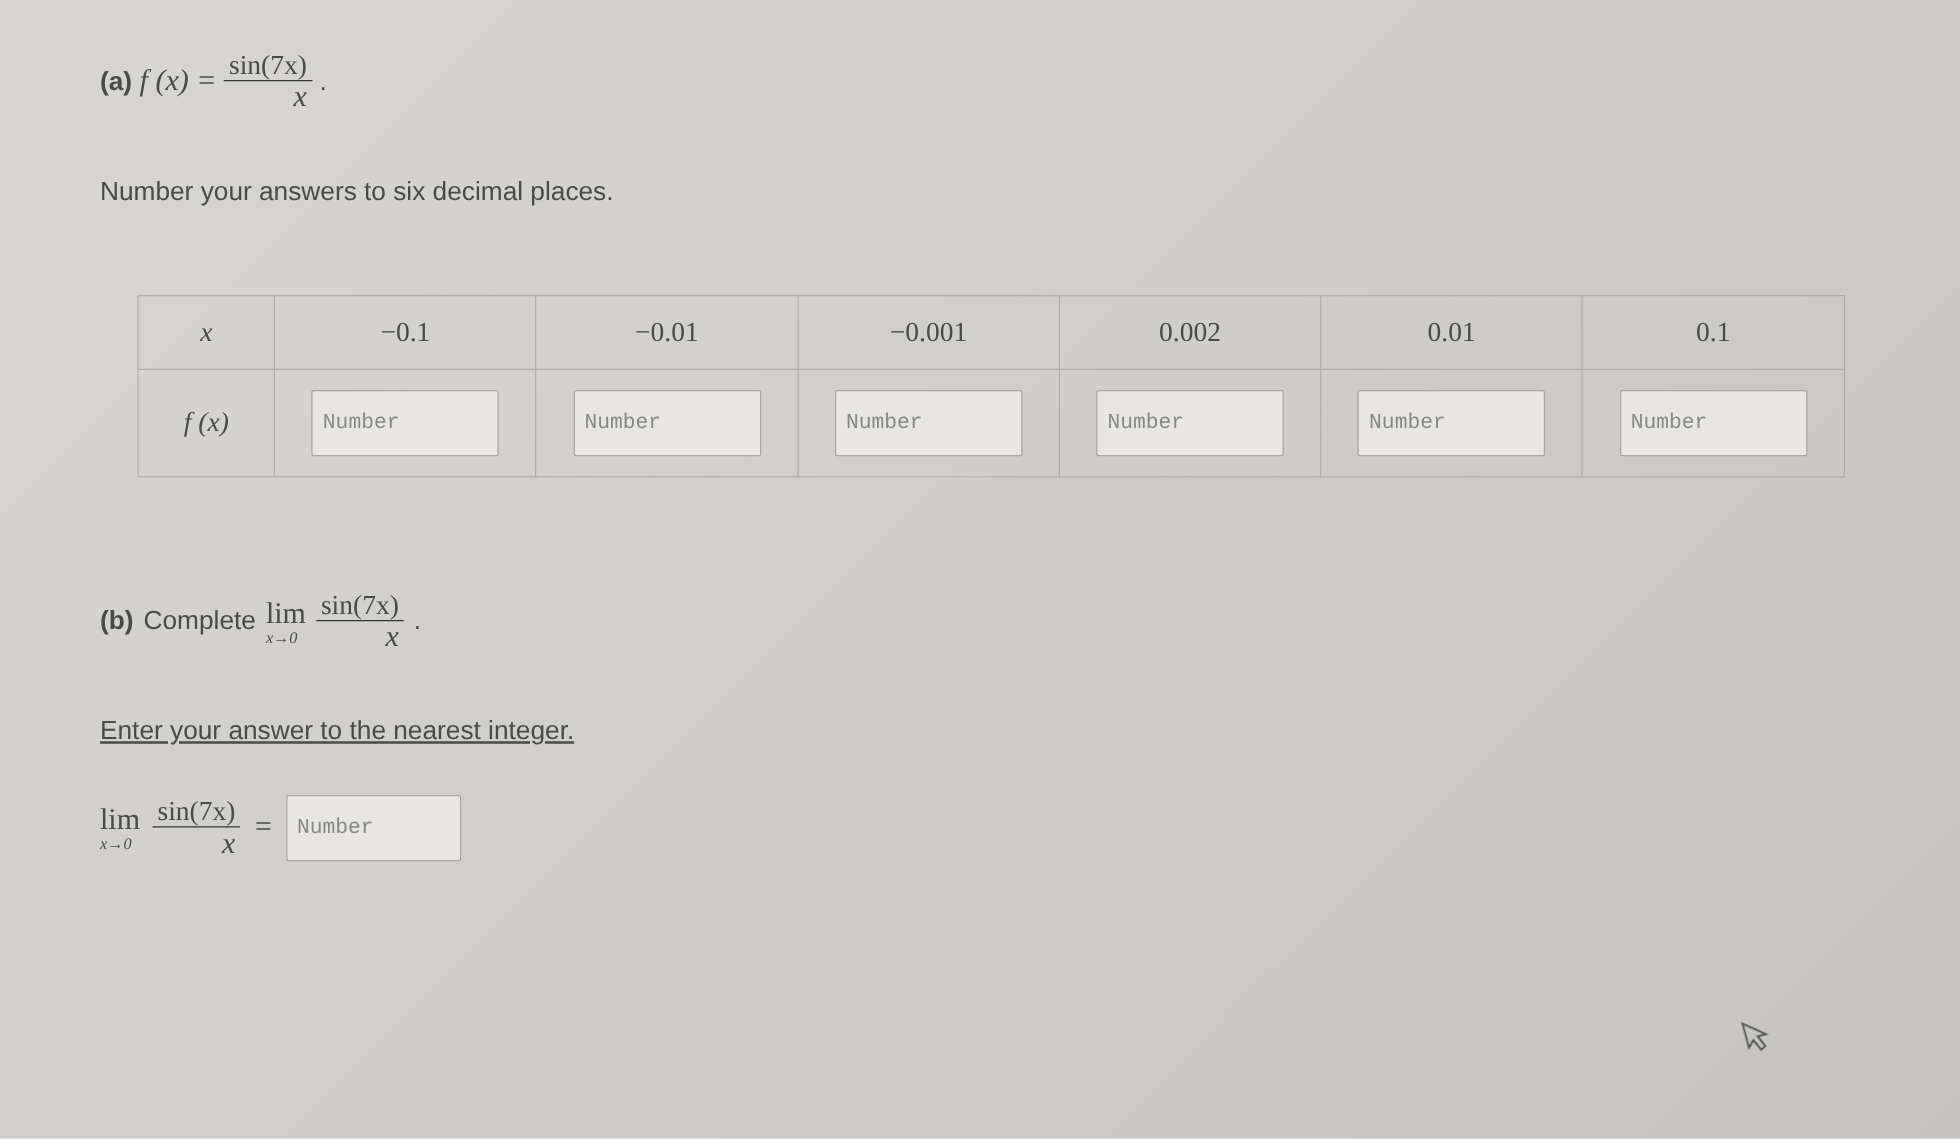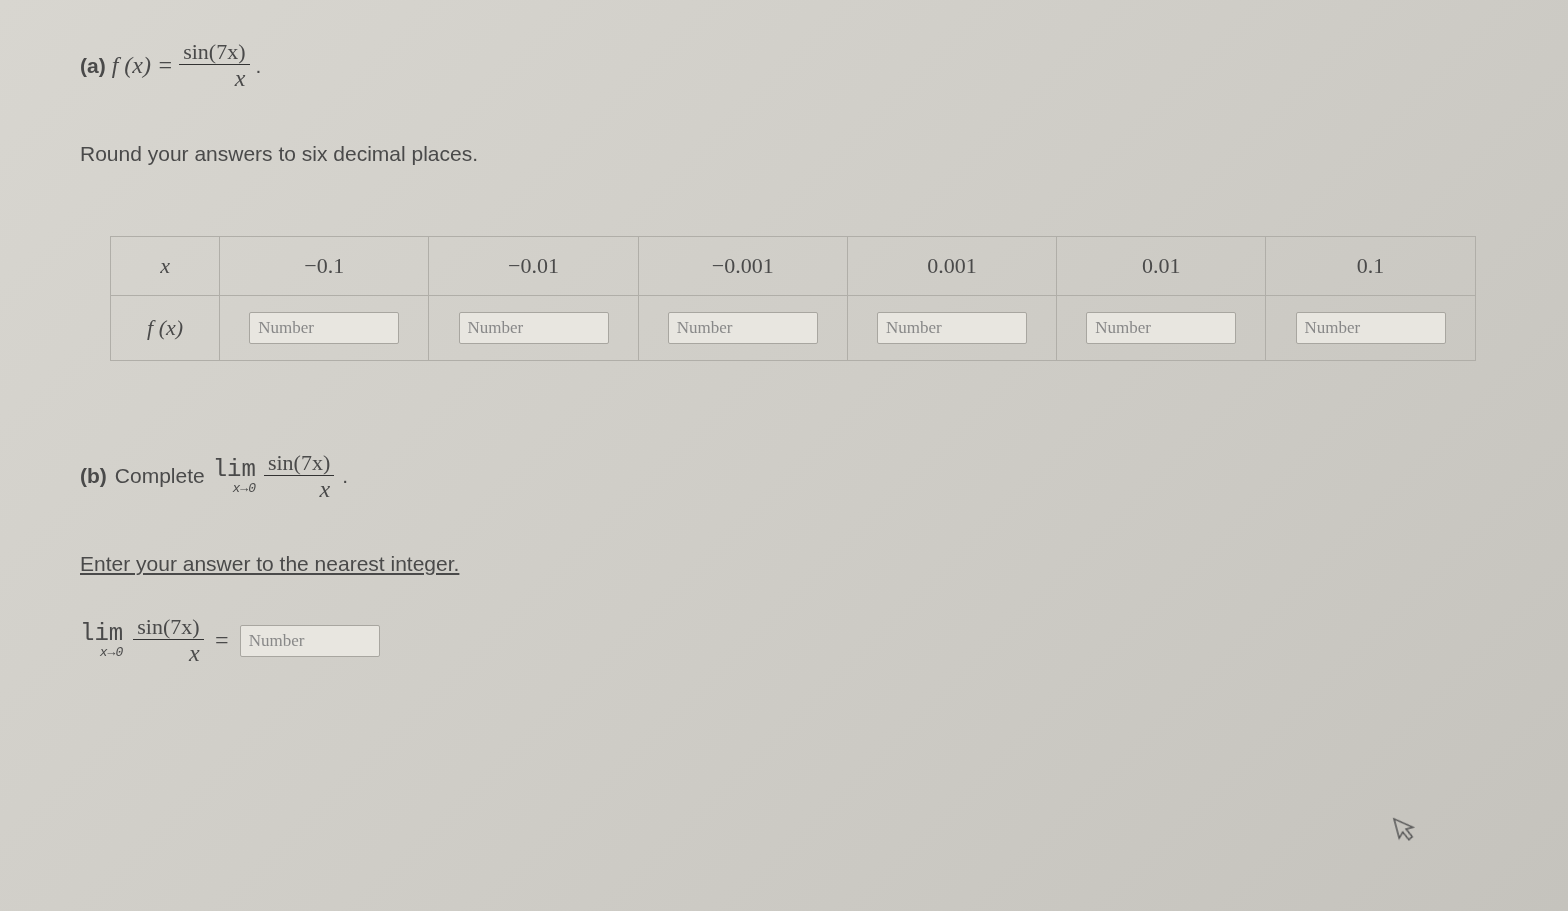--- a/index.html
+++ b/index.html
@@ -46,41 +46,41 @@
       font-size: 22px;
     }
     th:first-child, td:first-child {
       font-style: italic;
       width: 8%;
     }
     td.header-val { font-family: Liberation Serif, serif; }
     input.num-input {
       width: 85%;
       max-width: 150px;
-      height: 32px;
+      height: 53px;
       border: 1px solid #a8a6a0;
       background: #e8e6e0;
-      font-family: Liberation Serif, serif;
+      font-family: Liberation Mono, monospace;
       font-size: 17px;
       color: #777;
       padding: 4px 8px;
       border-radius: 2px;
     }
     input.num-input::placeholder { color: #888; }
     .part-b-prompt {
       display: flex;
       align-items: center;
       gap: 8px;
       margin-bottom: 50px;
     }
     .lim-block {
       display: inline-flex;
       flex-direction: column;
-      align-items: flex-end;
-      font-family: Liberation Mono, monospace;
+      align-items: flex-start;
+      font-family: Liberation Serif, serif;
       font-size: 22px;
       line-height: 1;
     }
     .lim-block .lim-top { font-size: 24px; }
     .lim-block .lim-bot { font-size: 13px; font-style: italic; }
     .enter-text { margin-bottom: 39px; text-decoration: underline; }
     .answer-row {
       display: flex;
       align-items: center;
       gap: 10px;
@@ -102,30 +102,30 @@
   <span class="bold">(a)</span>
   <span class="math-italic">f (x)</span>
   <span class="math-italic">=</span>
   <span class="frac">
     <span class="num">sin(7x)</span>
     <span class="den math-italic">x</span>
   </span>
   <span>.</span>
 </div>
 
-<div class="round-text">Round your answers to six decimal places.</div>
+<div class="round-text">Number your answers to six decimal places.</div>
 
 <table>
   <tbody>
       <tr>
     <th>x</th>
     <td class="header-val">−0.1</td>
     <td class="header-val">−0.01</td>
     <td class="header-val">−0.001</td>
-    <td class="header-val">0.001</td>
+    <td class="header-val">0.002</td>
     <td class="header-val">0.01</td>
     <td class="header-val">0.1</td>
   </tr>
   <tr>
     <th>f (x)</th>
     <td><input class="num-input" placeholder="Number" style=""></td>
     <td><input class="num-input" placeholder="Number" style=""></td>
     <td><input class="num-input" placeholder="Number" style=""></td>
     <td><input class="num-input" placeholder="Number" style=""></td>
     <td><input class="num-input" placeholder="Number" style=""></td>

